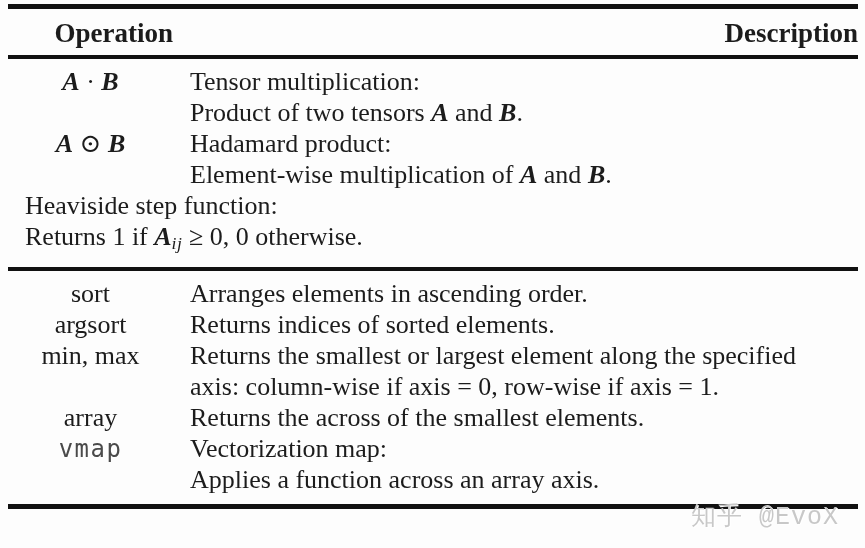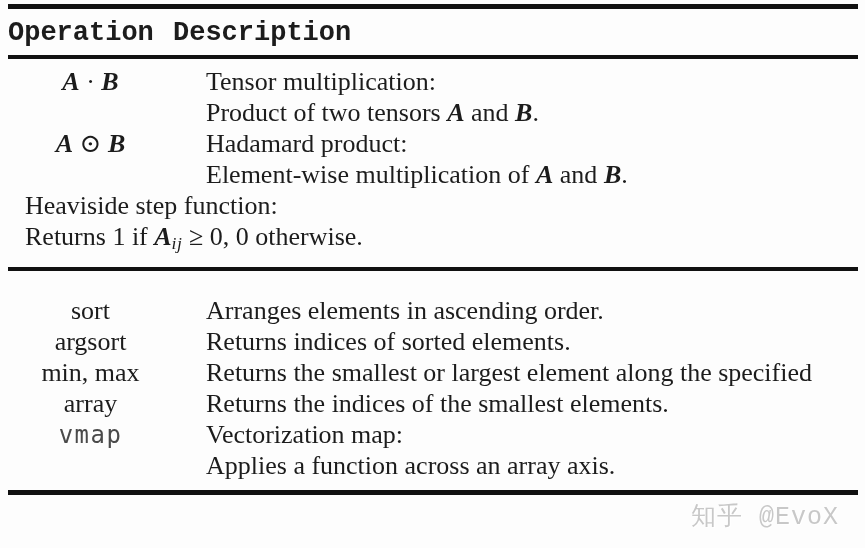--- a/index.html
+++ b/index.html
@@ -25,33 +25,32 @@
   }
   .thead{
     display:grid;
     grid-template-columns:165px 1fr;
     padding:9px 0 7px;
     border-bottom:4px solid var(--rule);
     font-weight:bold;
     font-size:27px;
     line-height:30px;
   }
-  .th{text-align:left;font-family:Liberation Mono, monospace;}
+  .th{text-align:right;}
   .section{
     font-size:26px;
     line-height:31px;
     padding:6px 0 8px;
   }
   .section.sec1{border-bottom:4px solid var(--rule);padding:7px 0 8px;}
-  .section.sec2{padding:24px 0 9px;}
+  .section.sec2{padding:7px 0 9px;}
   .row{
     display:grid;
     grid-template-columns:165px 1fr;
     align-items:start;
-    gap:16px;
   }
   .op-cell{text-align:center;white-space:nowrap;}
   .desc-cell{padding-left:17px;padding-right:4px;}
   .desc-line{white-space:nowrap;}
   
   .seg-plain{}
   .seg-bi{font-weight:bold;font-style:italic;}
   .seg-i{font-style:italic;}
   .seg-sub{font-style:italic;font-size:0.68em;vertical-align:-0.24em;letter-spacing:0.5px;}
   .seg-subbi{font-weight:bold;font-style:italic;font-size:0.68em;vertical-align:-0.28em;}
@@ -112,26 +111,27 @@
       <div class="row">
         <div class="op-cell"><span class="seg-plain">argsort</span></div>
         <div class="desc-cell">
           <div class="desc-line"><span class="seg-plain">Returns indices of sorted elements.</span></div>
         </div>
       </div>
       <div class="row">
         <div class="op-cell"><span class="seg-plain">min, max</span></div>
         <div class="desc-cell">
           <div class="desc-line"><span class="seg-plain">Returns the smallest or largest element along the specified</span></div>
+          <div class="desc-line"><span class="seg-plain">axis: column-wise if axis = 0, row-wise if axis = 1.</span></div>
         </div>
       </div>
       <div class="row">
         <div class="op-cell"><span class="seg-plain">array</span></div>
         <div class="desc-cell">
-          <div class="desc-line"><span class="seg-plain">Returns the indices of the smallest elements.</span></div>
+          <div class="desc-line"><span class="seg-plain">Returns the across of the smallest elements.</span></div>
         </div>
       </div>
       <div class="row">
         <div class="op-cell"><span class="seg-mono">vmap</span></div>
         <div class="desc-cell">
           <div class="desc-line"><span class="seg-plain">Vectorization map:</span></div>
           <div class="desc-line"><span class="seg-plain">Applies a function across an array axis.</span></div>
         </div>
       </div>
     </div>

